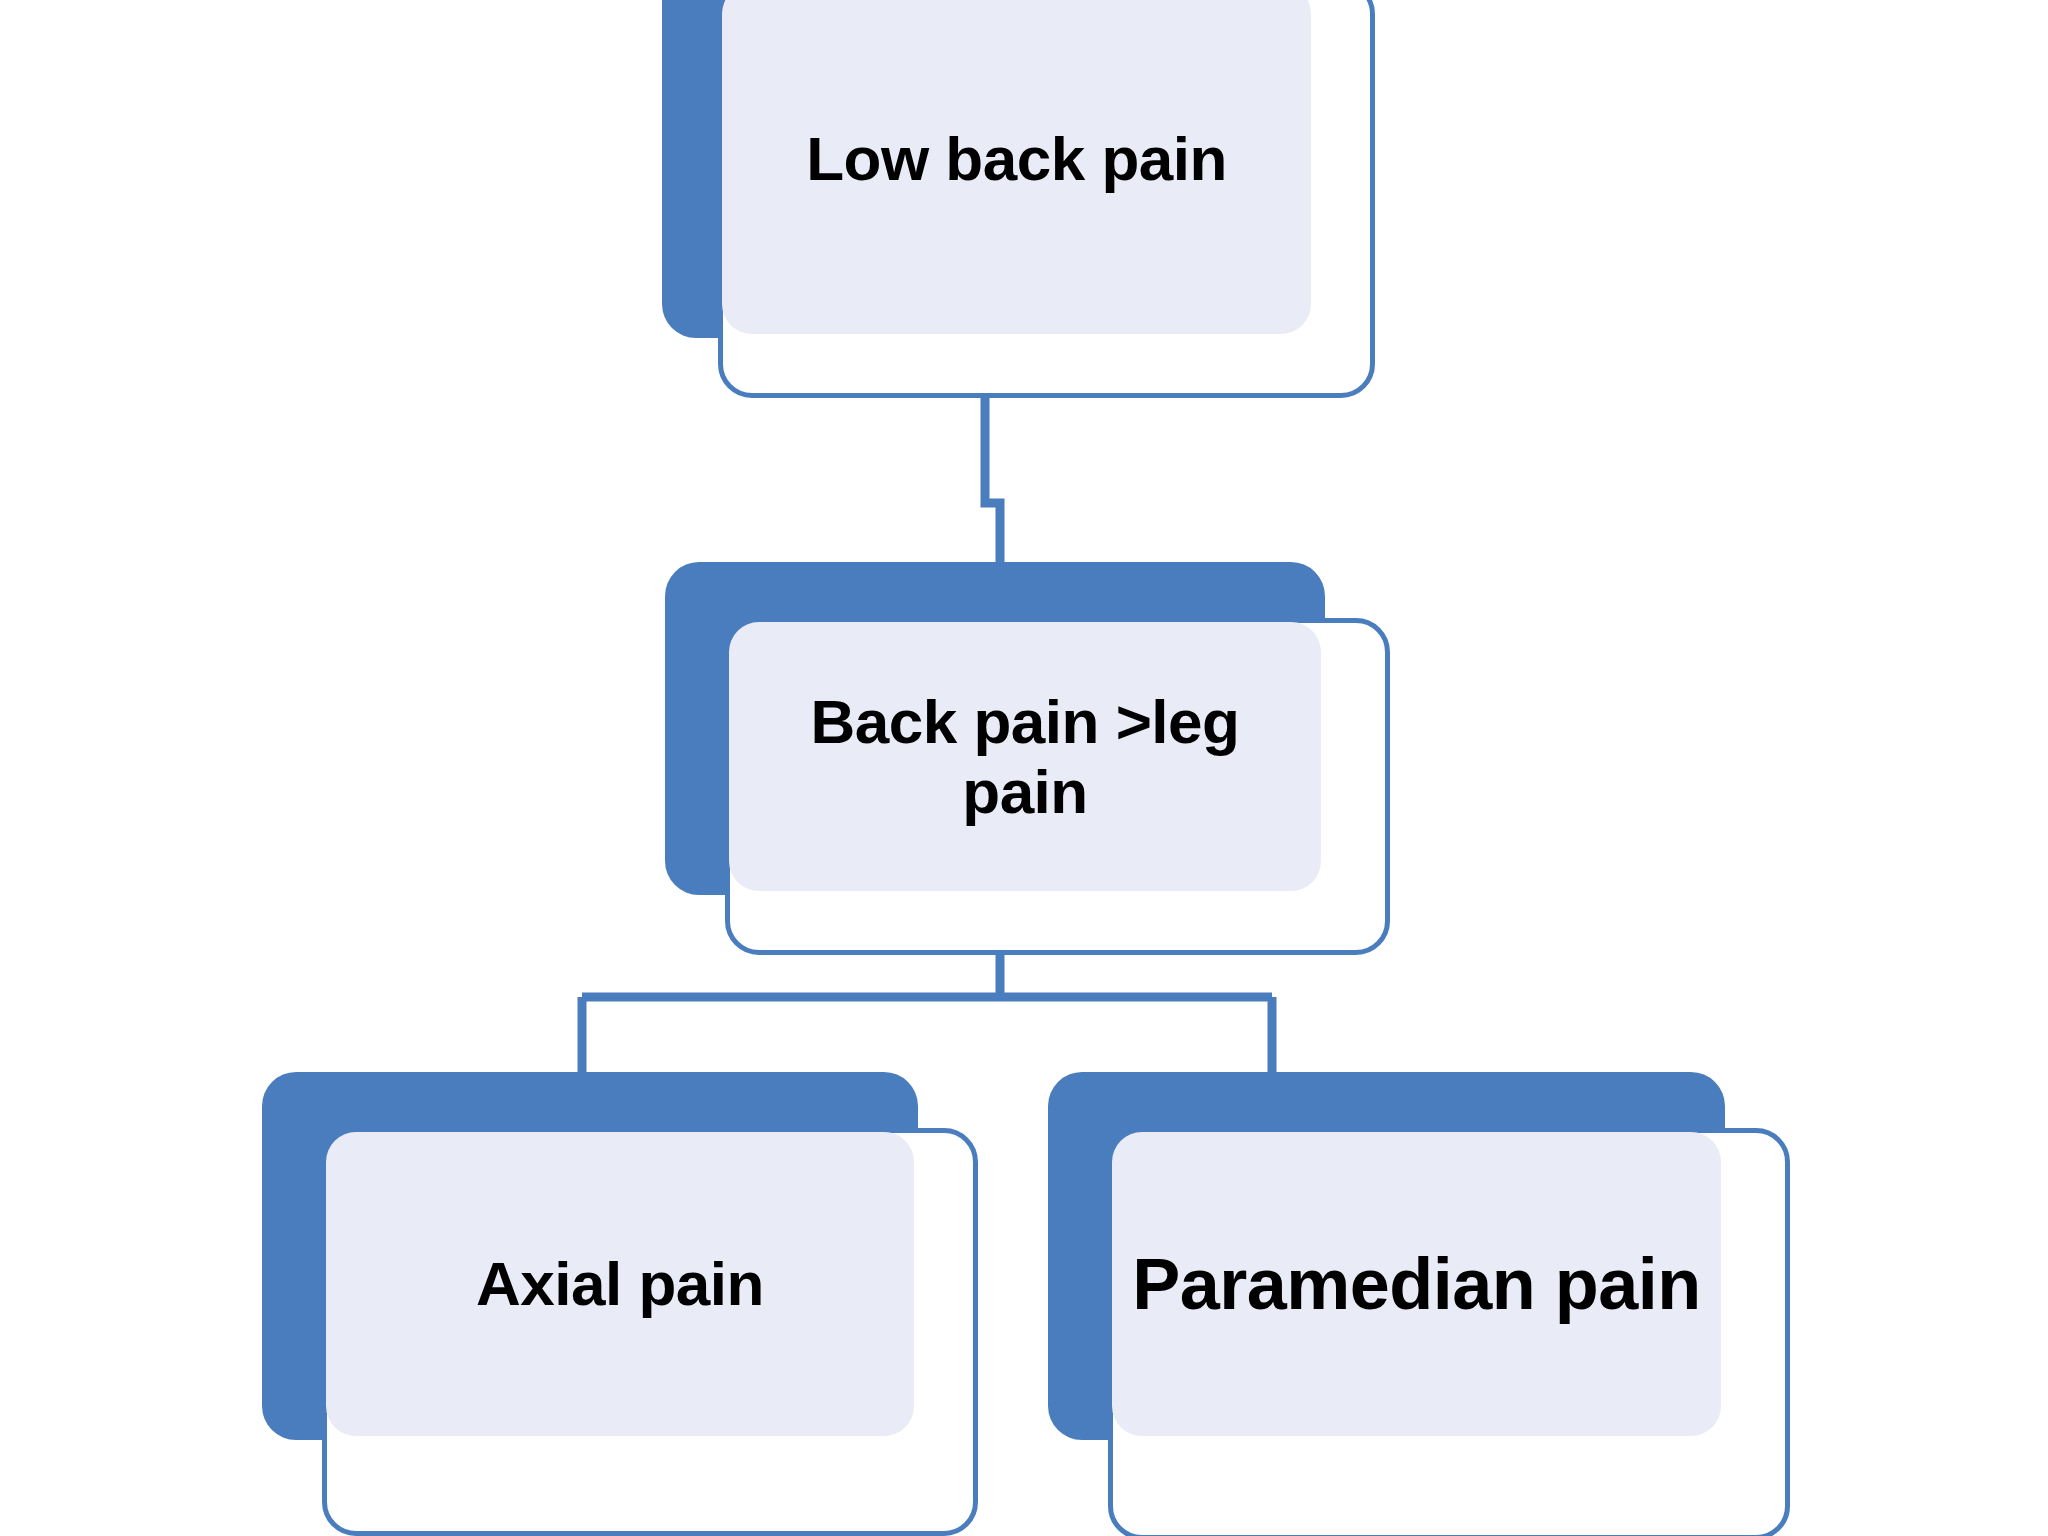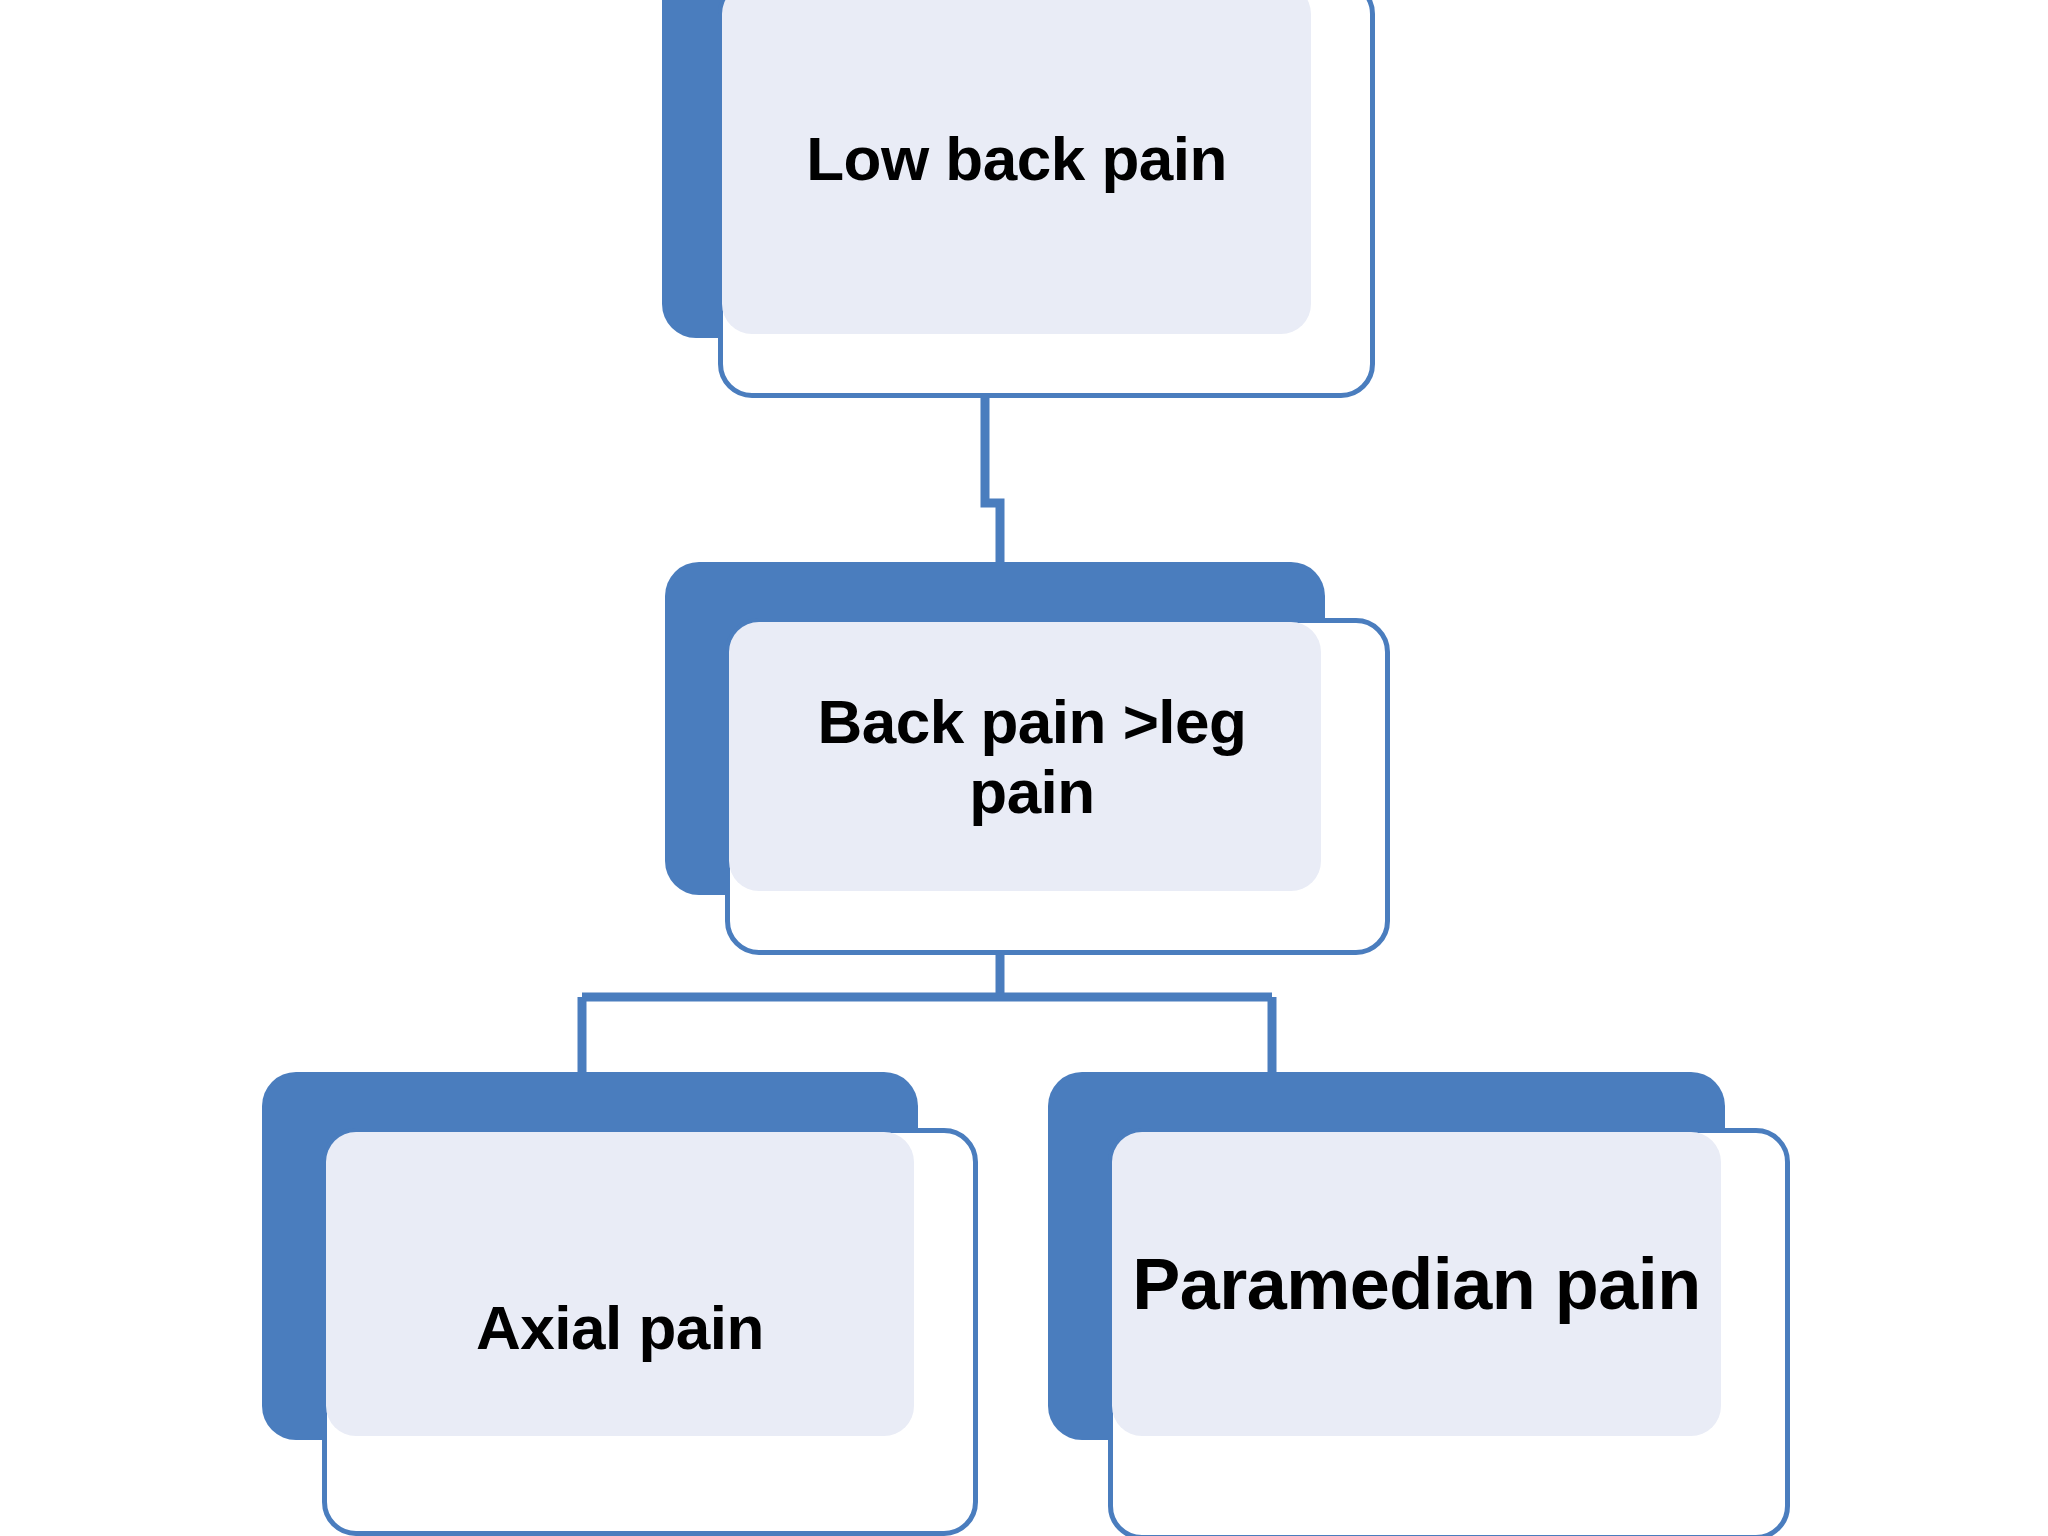--- a/index.html
+++ b/index.html
@@ -77,28 +77,28 @@
   #node-low-back-pain .plate-back  { left: 22px;  top: 0px;   width: 653px; height: 418px; }
   #node-low-back-pain .plate-front { left: 78px;  top: 60px;  width: 657px; height: 418px; }
   #node-low-back-pain .plate-tint  { left: 82px;  top: 64px;  width: 589px; height: 350px; }
   #node-low-back-pain .node-label  { left: 82px;  top: 64px;  width: 589px; height: 350px; font-size: 62px; }
 
   
   #node-back-pain-leg-pain            { left: 645px;  top: 542px; width: 780px;  height: 440px; }
   #node-back-pain-leg-pain .plate-back  { left: 20px;  top: 20px;  width: 660px; height: 333px; }
   #node-back-pain-leg-pain .plate-front { left: 80px;  top: 76px;  width: 665px; height: 337px; }
   #node-back-pain-leg-pain .plate-tint  { left: 84px;  top: 80px;  width: 592px; height: 269px; }
-  #node-back-pain-leg-pain .node-label  { left: 91px;  top: 80px;  width: 592px; height: 269px; font-size: 62px; }
+  #node-back-pain-leg-pain .node-label  { left: 84px;  top: 80px;  width: 592px; height: 269px; font-size: 62px; }
 
   
   #node-axial-pain            { left: 240px;  top: 1052px; width: 790px;  height: 500px; }
   #node-axial-pain .plate-back  { left: 22px;  top: 20px;  width: 656px; height: 368px; }
   #node-axial-pain .plate-front { left: 82px;  top: 76px;  width: 656px; height: 408px; }
   #node-axial-pain .plate-tint  { left: 86px;  top: 80px;  width: 588px; height: 304px; }
-  #node-axial-pain .node-label  { left: 86px;  top: 80px;  width: 588px; height: 304px; font-size: 62px; margin-top: 44px; }
+  #node-axial-pain .node-label  { left: 86px;  top: 80px;  width: 588px; height: 304px; font-size: 62px; }
 
   
   #node-paramedian-pain            { left: 1026px; top: 1052px; width: 800px;  height: 500px; }
   #node-paramedian-pain .plate-back  { left: 22px;  top: 20px;  width: 677px; height: 368px; }
   #node-paramedian-pain .plate-front { left: 82px;  top: 76px;  width: 682px; height: 412px; }
   #node-paramedian-pain .plate-tint  { left: 86px;  top: 80px;  width: 609px; height: 304px; }
   #node-paramedian-pain .node-label  { left: 86px;  top: 80px;  width: 609px; height: 304px; font-size: 72px; }
 </style>
 </head>
 <body>

